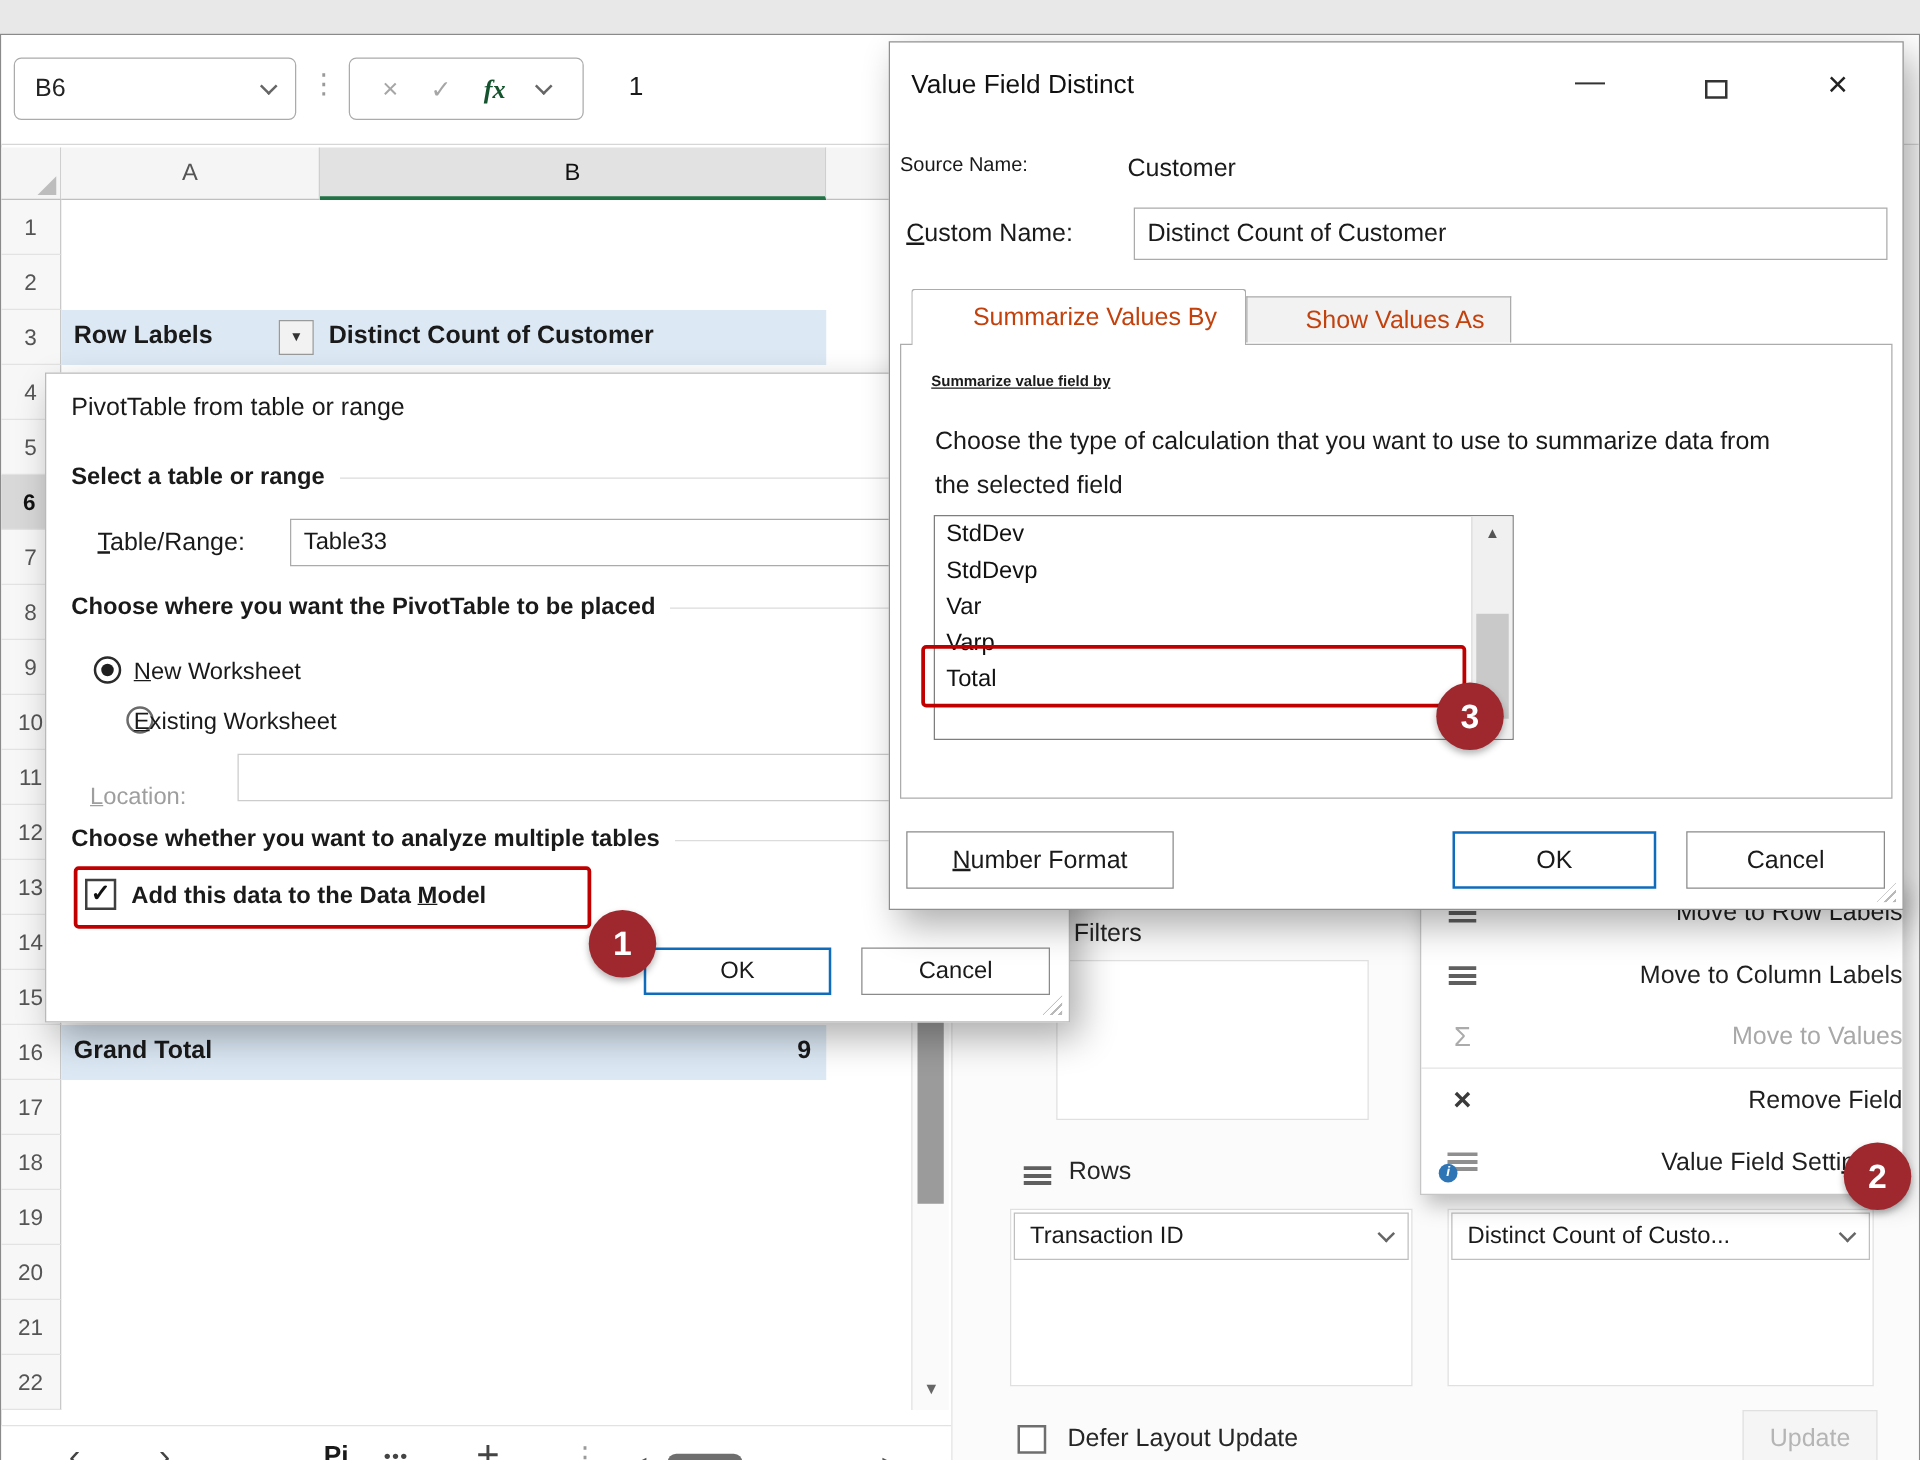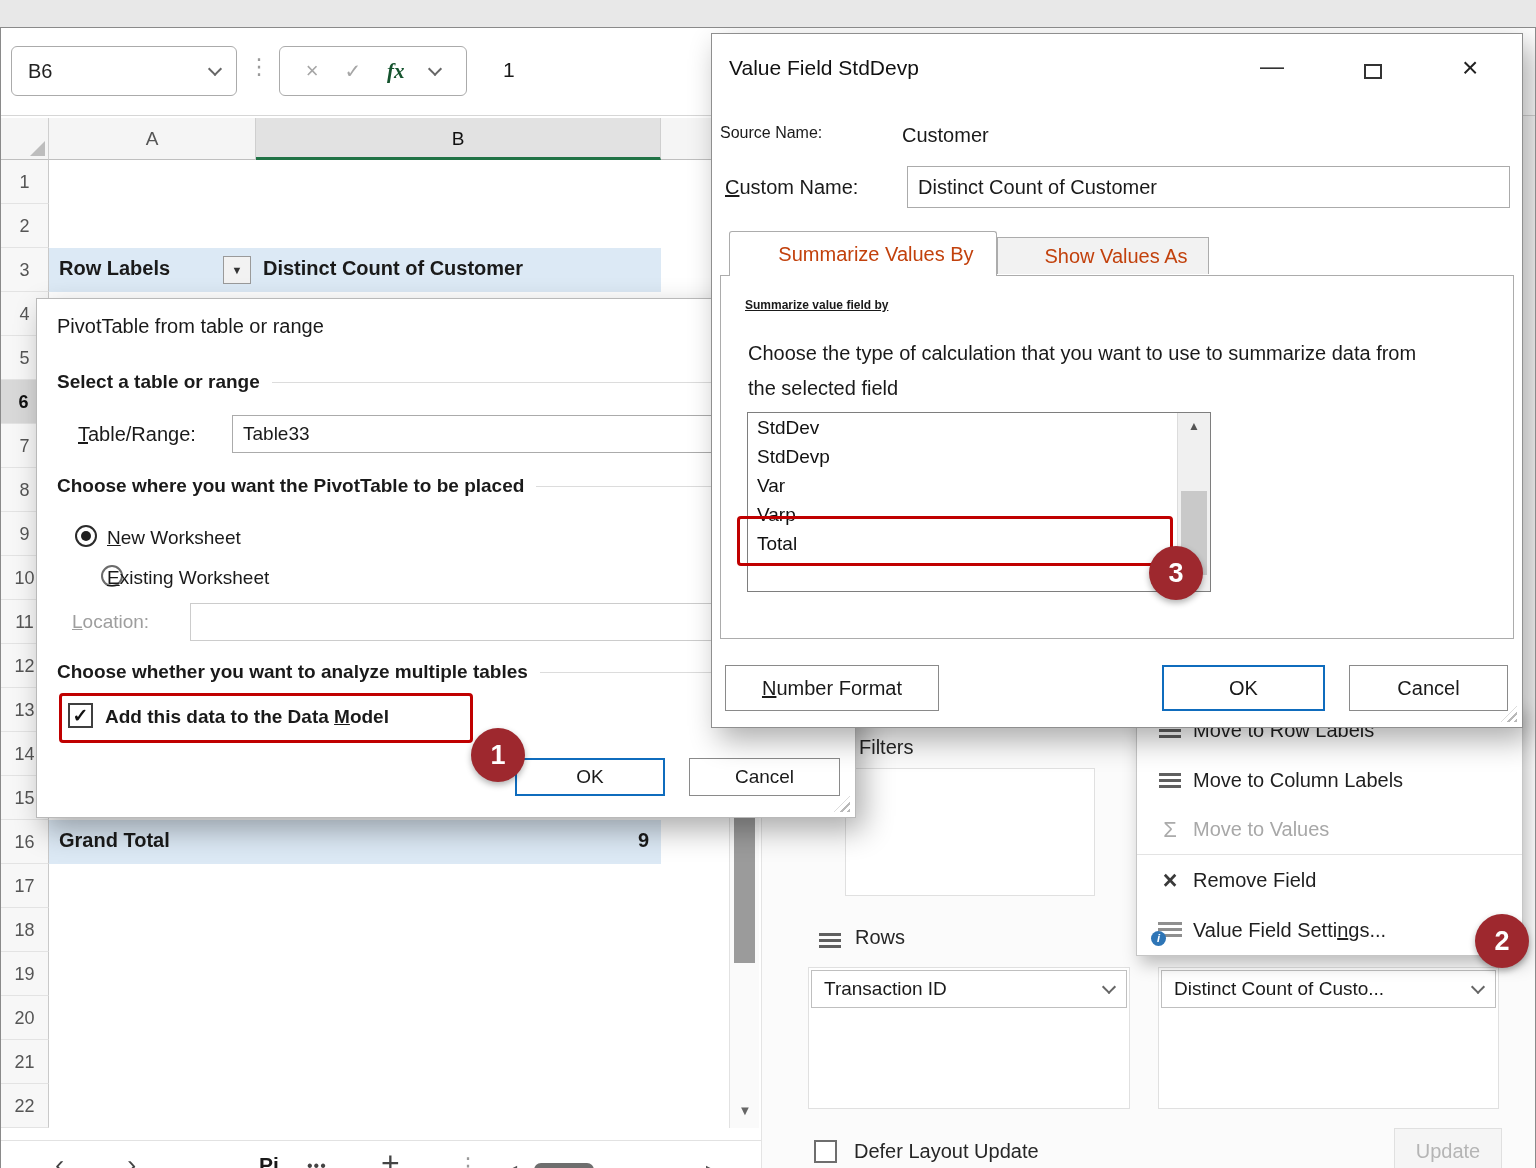--- a/index.html
+++ b/index.html
@@ -42,21 +42,21 @@
                align-items:center; justify-content:space-between; padding:0 12px; font-size:19px; color:#1a1a1a; }
   .cb { background:#fff; border:2px solid #6E6E6E; display:inline-block; }
 
   
   .btn { background:#fff; border:1px solid #8A8A8A; font-size:19px; font-family:inherit; color:#1a1a1a; cursor:default; }
   .btn.primary { border:2px solid #0F6CBD; }
   .btn.disabled { background:#F5F5F5; border-color:#E0E0E0; color:#B5B5B5; }
 
   
   .ctxmenu { background:#fff; border:1px solid #C6C6C6; box-shadow:4px 8px 16px rgba(0,0,0,.25); z-index:5; }
-  .mitem { height:50px; display:flex; align-items:center; gap:8px; padding-left:18px; font-size:20px; color:#1f1f1f; }
+  .mitem { height:50px; display:flex; align-items:center; gap:8px; padding-left:18px; font-size:20px; color:#1f1f1f;justify-content:space-between; }
   .mitem.disabled { color:#A8A8A8; }
   .mitem.sep { border-bottom:1px solid #E3E3E3; }
   .micon { width:30px; display:flex; justify-content:center; color:#555; }
   .mitem.disabled .micon { color:#ABABAB; }
   .bars-icon { width:22px; height:15px; background:repeating-linear-gradient(to bottom,#5F5F5F 0 3px,transparent 3px 6px); }
   .vfsicon { position:relative; width:24px; height:16px;
              background:repeating-linear-gradient(to bottom,#8F8F8F 0 3px,transparent 3px 6px); }
   .infodot { position:absolute; left:-7px; bottom:-8px; width:15px; height:15px; background:#2E75B6; color:#fff;
              border-radius:50%; font-size:11px; line-height:15px; text-align:center; font-style:italic; font-weight:bold; }
 
@@ -243,39 +243,39 @@
     <span class="abs" style="left:41px;top:124px;font-size:20px"><u>T</u>able/Range:</span>
     <input class="abs tinput" style="left: 195px; top: 116px; width: 492px; height: 38px;" value="Table33">
     <div class="abs grp" style="left:20px;right:12px;top:176px">
       <span class="grph">Choose where you want the PivotTable to be placed</span>
       <span class="grpline"></span>
     </div>
     <span class="abs radio checked" style="left:38px;top:226px"></span>
     <span class="abs" style="left:70px;top:228px;font-size:19px"><u>N</u>ew Worksheet</span>
     <span class="abs radio" style="left:38px;top:266px"></span>
     <span class="abs" style="left:70px;top:268px;font-size:19px"><u>E</u>xisting Worksheet</span>
-    <span class="abs" style="left:35px;top:312px;font-size:19px;color:#9E9E9E"><u>L</u>ocation:</span>
+    <span class="abs" style="left:35px;top:328px;font-size:19px;color:#9E9E9E"><u>L</u>ocation:</span>
     <input class="abs tinput" style="left: 153px; top: 304px; width: 524px; height: 38px; border-color: rgb(204, 204, 204);" value="">
     <div class="abs grp" style="left:20px;right:12px;top:362px">
       <span class="grph">Choose whether you want to analyze multiple tables</span>
       <span class="grpline"></span>
     </div>
     <span class="abs cb2" style="left:31px;top:404px">
         <span class="checkmark">✓</span>
       </span>
     <span class="abs" style="left:68px;top:407px;font-size:19px;font-weight:600">Add this data to the Data <u>M</u>odel</span>
     <div class="abs redbox" style="left:22px;top:394px;width:414px;height:50px"></div>
     <button class="abs btn primary" style="left:478px;top:459px;width:150px;height:38px">OK</button>
     <button class="abs btn" style="left:652px;top:459px;width:151px;height:38px">Cancel</button>
     <div class="abs badge" style="left:434px;top:429px">1</div>
     <div class="abs grip" style="right:5px;bottom:5px"></div>
   </div>
 
   <div class="abs dialog" style="left:710px;top:5px;width:812px;height:695px;z-index:20;border-color:#8F8F8F">
-    <div class="abs" style="left:17px;top:22px;font-size:21px;color:#111">Value Field StdDevp</div>
+    <div class="abs" style="left:17px;top:22px;font-size:21px;color:#111">Value Field Distinct</div>
     <span class="abs" style="left:548px;top:18px;font-size:24px;color:#333">—</span>
     <span class="abs maxbox" style="left:652px;top:30px"></span>
     <span class="abs" style="left:750px;top:18px;font-size:28px;color:#222">×</span>
     <span class="abs" style="left:8px;top:90px;font-size:16px">Source Name:</span>
     <span class="abs" style="left:190px;top:90px;font-size:20px">Customer</span>
     <span class="abs" style="left:13px;top:142px;font-size:20px"><u>C</u>ustom Name:</span>
     <input class="abs tinput" style="left: 195px; top: 132px; width: 603px; height: 42px; font-size: 20px;" value="Distinct Count of Customer">
     <div class="abs tab active" style="left:17px;top:197px;width:268px;height:45px">Summarize Values By</div>
     <div class="abs tab" style="left:285px;top:203px;width:212px;height:37px">Show Values As</div>
     <div class="abs tabpage" style="left:8px;top:241px;width:794px;height:364px">

